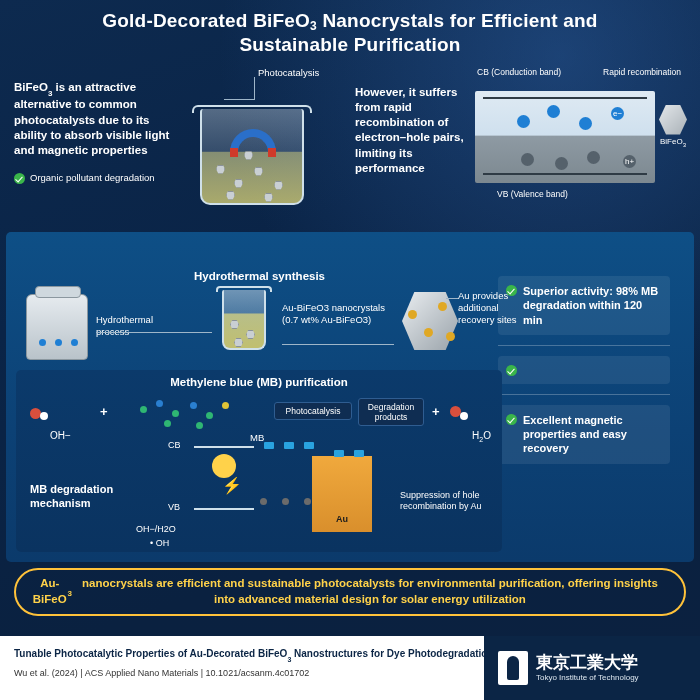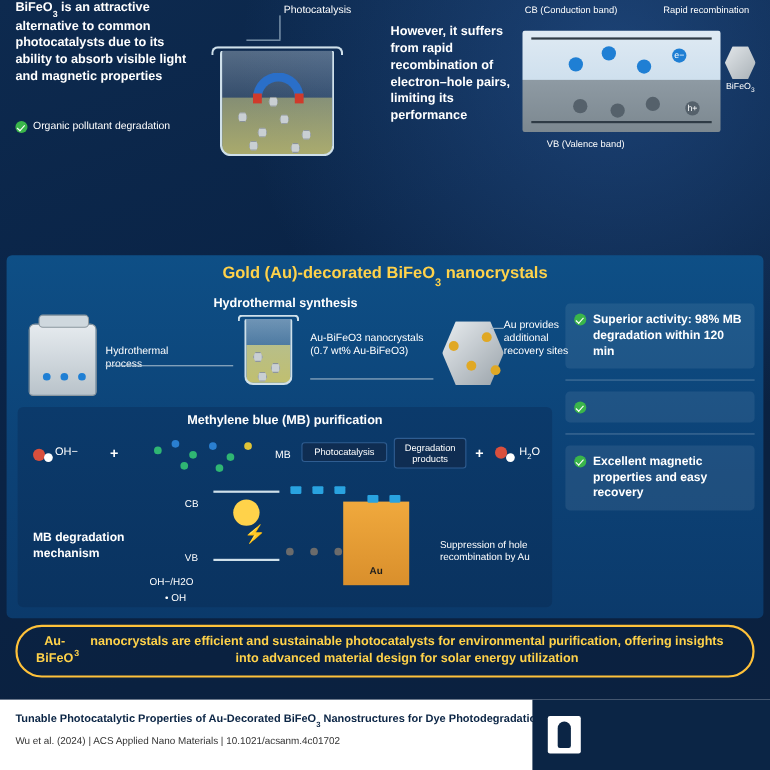--- a/index.html
+++ b/index.html
@@ -28,21 +28,21 @@
   }
   .title sub { font-size: 12px; vertical-align: baseline; position: relative; top: 3px; }
 
   
   .top-row { display: flex; gap: 6px; padding: 0 6px; height: 168px; }
   .panel-left, .panel-right { position: relative; border-radius: 4px; }
   .panel-left { width: 340px; }
   .panel-right { width: 348px; }
 
   .lead-text {
-    position: absolute; left: 8px; top: 0; width: 160px;
+    position: absolute; left: 8px; top: 17px; width: 160px;
     font-size: 11.5px; font-weight: bold; line-height: 1.33; color: #ffffff;
   }
   .lead-text sub { font-size: 8px; position: relative; top: 2px; }
 
   .bullet-check {
     display: flex; align-items: flex-start; gap: 5px;
     font-size: 9.5px; line-height: 1.25; margin-top: 5px; color: #ffffff;
   }
   .check-dot {
     width: 11px; height: 11px; border-radius: 50%;
@@ -148,42 +148,42 @@
   }
   .vial-lip { position: absolute; left: 210px; top: 54px; width: 56px; height: 6px; border: 2px solid #cfe0ea; border-bottom: none; border-radius: 4px 4px 0 0; }
 
   .au-particle {
     position: absolute; left: 396px; top: 60px; width: 56px; height: 58px;
     background: linear-gradient(135deg,#e9edf0,#9aa3aa);
     clip-path: polygon(22% 0,78% 0,100% 50%,78% 100%,22% 100%,0 50%);
   }
   .au-dot { position: absolute; width: 9px; height: 9px; border-radius: 50%; background: #e0a824; }
 
-  .right-cards { position: absolute; right: 8px; top: 44px; width: 172px; }
+  .right-cards { position: absolute; right: 24px; top: 44px; width: 172px; }
   .card {
     background: rgba(255,255,255,0.08); border-radius: 4px;
     padding: 8px 8px 8px 8px; margin-bottom: 10px;
     display: flex; gap: 6px; align-items: flex-start;
     font-size: 11px; font-weight: bold; line-height: 1.3;
   }
   .card-divider { height: 1px; background: rgba(255,255,255,0.25); margin: 0 0 10px 0; }
 
   
   .mb-panel {
     position: absolute; left: 10px; top: 138px; width: 486px; height: 182px;
     background: linear-gradient(180deg, #0b3a6b 0%, #0a3360 100%);
     border-radius: 5px;
   }
   .mb-title { text-align: center; font-size: 11.5px; font-weight: bold; padding-top: 6px; }
   .molecule { position: absolute; left: 118px; top: 26px; width: 110px; height: 36px; }
   .mb-box {
     position: absolute; font-size: 8.5px; background: #0f2d52; border: 1px solid #2f5d91;
     border-radius: 3px; padding: 3px 5px; text-align: center; line-height: 1.2;
   }
-  .oh-text { position: absolute; font-size: 10px; }
+  .oh-text { position: absolute; font-size: 10px; margin-top: 24px; }
   .plus { position: absolute; font-size: 13px; font-weight: bold; }
 
   .mech-label { position: absolute; left: 14px; top: 112px; font-size: 11px; font-weight: bold; line-height: 1.3; width: 110px; }
   .bifeo-block {
     position: absolute; left: 232px; top: 112px; width: 78px; height: 50px;
     background: linear-gradient(180deg,#e0a23e,#c8832a);
     font-size: 9px; color: #1d1d1d; font-weight: bold; text-align: center; padding-top: 32px;
   }
   .au-block {
     position: absolute; left: 296px; top: 86px; width: 60px; height: 76px;
@@ -228,20 +228,24 @@
     background: #0b2545; border-radius: 6px 6px 2px 2px;
   }
   .logo-jp { font-size: 17px; font-weight: bold; color: #fff; line-height: 1.1; }
   .logo-en { font-size: 8px; color: #dce6ef; }
 </style>
 </head>
 <body>
 
 <div class="page">
 
+  <div class="title">
+    <span>Gold-Decorated BiFeO</span><sub>3</sub><span> Nanocrystals for Efficient and</span><br>
+    <span>Sustainable Purification</span>
+  </div>
 
   <div class="top-row">
 
     <div class="panel-left">
       <div class="lead-text">
         <span>BiFeO</span><sub>3</sub><span> is an attractive alternative to common photocatalysts due to its ability to absorb visible light and magnetic properties</span>
       </div>
 
       <div class="checks-left">
         <div class="bullet-check">
@@ -293,23 +297,20 @@
       </div>
 
       <div class="bifeo-chip">
         <div class="chip-hex"></div>
         <div class="chip-text"><span>BiFeO</span><sub>3</sub></div>
       </div>
     </div>
   </div>
 
   <div class="main-section">
-    <div class="section-title">
-      <span>Gold (Au)-decorated BiFeO</span><sub>3</sub><span> nanocrystals</span>
-    </div>
 
     <div class="hydro-title">Hydrothermal synthesis</div>
 
     <div class="autoclave">
       <div class="cap"></div>
       <div class="dot" style="left:12px;"></div>
       <div class="dot" style="left:28px;"></div>
       <div class="dot" style="left:44px;"></div>
     </div>
     <div class="small-label" style="left:90px; top:82px; width:84px;">Hydrothermal process</div>
@@ -372,21 +373,21 @@
       <div class="mb-box" style="left:258px; top:32px; width:78px;">Photocatalysis</div>
       <div class="mb-box" style="left:342px; top:28px; width:66px;">Degradation products</div>
       <div class="plus" style="left:416px; top:34px;">+</div>
       <div class="grey-dot" style="left:434px; top:36px; background:#d94f3d; width:11px; height:11px;"></div>
       <div class="grey-dot" style="left:444px; top:42px; background:#ffffff; width:8px; height:8px;"></div>
       <div class="oh-text" style="left:456px; top:36px;"><span>H</span><sub style="font-size:7px;">2</sub><span>O</span></div>
 
       <div class="mech-label">MB degradation mechanism</div>
 
       <div class="level-line" style="left:178px; top:76px; width:60px;"></div>
-      <div class="level-text" style="left:152px; top:83px;text-align:right;">CB</div>
+      <div class="level-text" style="left:152px; top:70px;text-align:right;">CB</div>
       <div class="level-line" style="left:178px; top:138px; width:60px;"></div>
       <div class="level-text" style="left:152px; top:132px;text-align:center;">VB</div>
       <div class="level-text" style="left:120px; top:154px;">OH−/H2O</div>
       <div class="level-text" style="left:134px; top:168px;">• OH</div>
 
       <div class="sun"></div>
       <div class="bolt">⚡</div>
 
       <div class="au-block">Au</div>
 
@@ -409,16 +410,20 @@
       <span> nanocrystals are efficient and sustainable photocatalysts for environmental purification, offering insights into advanced material design for solar energy utilization</span>
   </div>
 
   <div class="footer">
     <div class="footer-line1">
       <span>Tunable Photocatalytic Properties of Au-Decorated BiFeO</span><sub>3</sub><span> Nanostructures for Dye Photodegradation</span>
     </div>
     <div class="footer-line2">Wu et al. (2024)  |  ACS Applied Nano Materials  |  10.1021/acsanm.4c01702</div>
     <div class="footer-logo">
       <div class="logo-mark"></div>
+      <div>
+        <div class="logo-jp">東京工業大学</div>
+        <div class="logo-en">Tokyo Institute of Technology</div>
+      </div>
     </div>
   </div>
 
 </div>
 
 </body></html>

